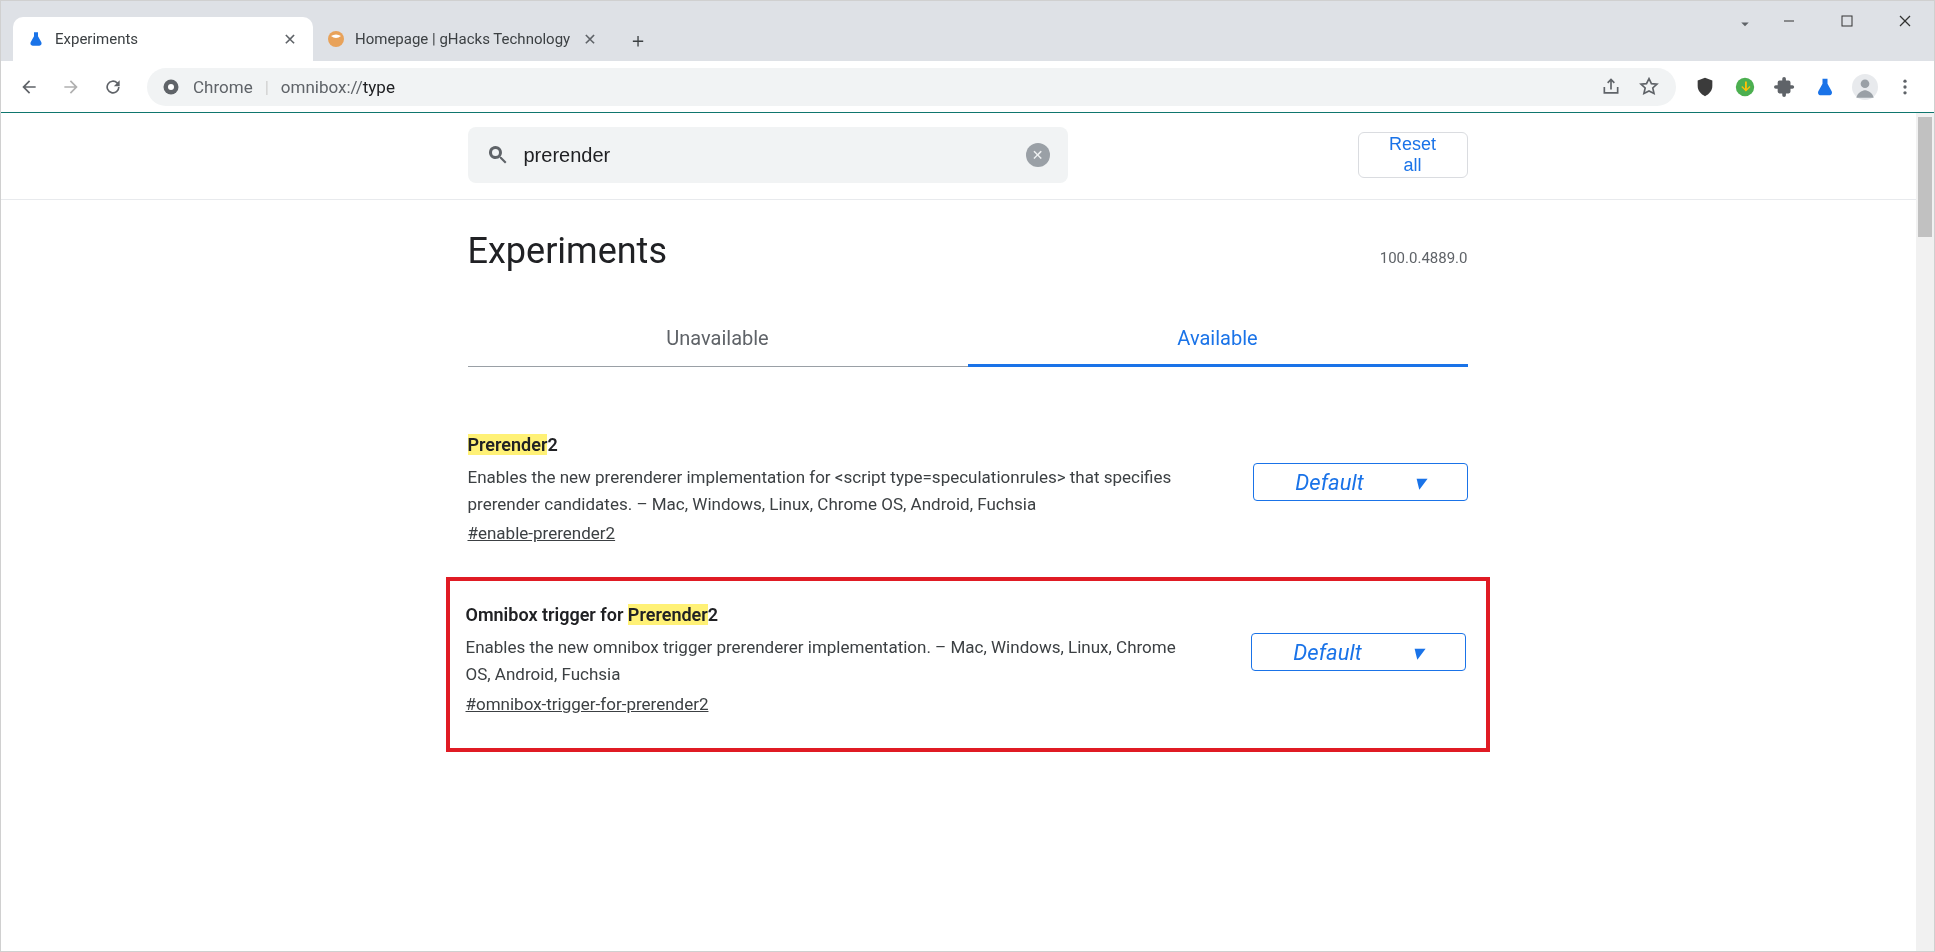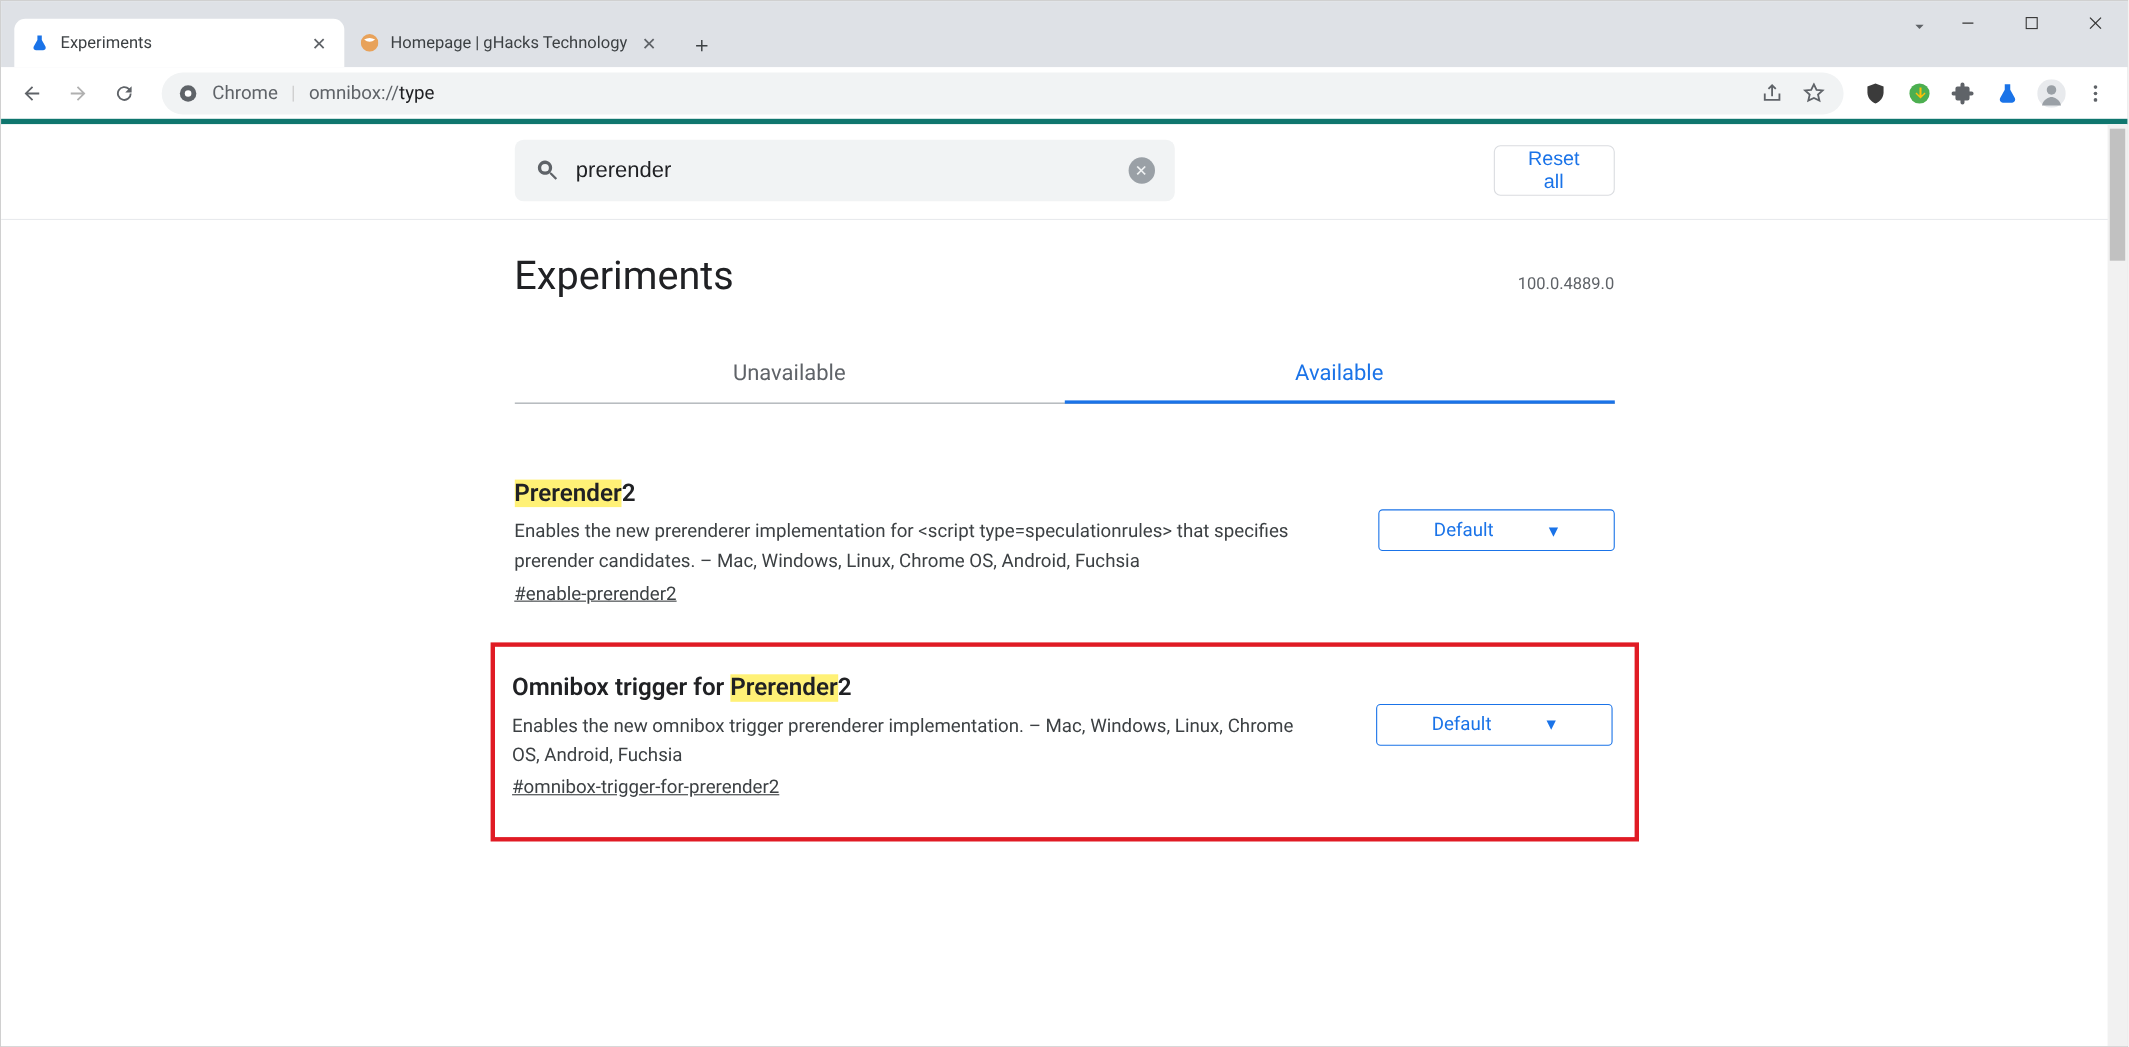--- a/index.html
+++ b/index.html
@@ -13,21 +13,21 @@
 .tab.active { background: #fff; }
 .tab .favicon { width: 18px; height: 18px; display:flex; align-items:center; justify-content:center; }
 .tab .title { flex: 1; white-space: nowrap; overflow: hidden; text-overflow: ellipsis; }
 .tab .close { width: 18px; height: 18px; display:flex; align-items:center; justify-content:center; color:#5f6368; cursor:pointer; font-size:16px; }
 .newtab { width: 34px; height: 34px; display:flex; align-items:center; justify-content:center; color:#3c4043; font-size:20px; margin-left:8px; margin-bottom:4px; cursor:pointer; border-radius:50%; }
 .win-controls { position: absolute; right: 0; top: 0; display: flex; height: 40px; }
 .win-btn { width: 58px; display:flex; align-items:center; justify-content:center; color:#333; cursor:pointer; }
 .tabsearch { position:absolute; right:180px; top:14px; color:#5f6368; cursor:pointer; }
 
 
-.toolbar { height: 52px; background: #fff; border-bottom: 5px solid #0f766e; display:flex; align-items:center; padding: 0 10px; gap: 6px; }
+.toolbar { height: 52px; background: #fff; border-bottom: 1px solid #0f766e; display:flex; align-items:center; padding: 0 10px; gap: 6px; }
 .nav-btn { width: 36px; height: 36px; display:flex; align-items:center; justify-content:center; color:#5f6368; border-radius:50%; cursor:pointer; }
 .nav-btn.disabled { color:#b0b0b0; }
 .omnibox { flex:1; height: 38px; background:#f1f3f4; border-radius:19px; display:flex; align-items:center; padding:0 14px; gap:12px; margin:0 10px; color:#5f6368; font-size:17px; }
 .omnibox .site-icon { width:20px; height:20px; display:flex; align-items:center; justify-content:center; }
 .omnibox .chrome-label { color:#5f6368; }
 .omnibox .divider { color:#cfcfcf; }
 .omnibox .url-prefix { color:#5f6368; }
 .omnibox .url-bold { color:#202124; font-weight:400; }
 .omnibox .spacer { flex:1; }
 .ext-icons { display:flex; align-items:center; gap:14px; padding-right:6px; }
@@ -54,24 +54,24 @@
 .version { font-size:15px; color:#5f6368; }
 
 .tabs-row { display:flex; border-bottom:1px solid #9aa0a6; }
 .page-tab { flex:1; text-align:center; padding:14px 0 16px; font-size:20px; color:#5f6368; cursor:pointer; position:relative; }
 .page-tab.active { color:#1a73e8; }
 .page-tab.active::after { content:""; position:absolute; left:0; right:0; bottom:-1px; height:3px; background:#1a73e8; }
 
 .flags { margin-top: 50px; }
 .flag { display:flex; gap:60px; padding: 14px 0 30px; position:relative; }
 .flag-text { flex:1; font-size:17px; color:#3c4043; line-height:1.6; }
-.flag-title { font-weight:600; color:#202124; margin-bottom:4px; font-size:22px; }
+.flag-title { font-weight:600; color:#202124; margin-bottom:4px; font-size:18px; }
 .flag-title .hl { background:#fff176; }
 .flag-anchor { text-decoration:underline; color:#3c4043; margin-top:2px; display:inline-block; }
-.flag-select { width:215px; height:38px; border:1px solid #1a73e8; background:#fff; color:#1a73e8; font-size:17px; border-radius:4px; display:flex; align-items:center; justify-content:center; gap:50px; cursor:pointer; margin-top:32px; }
+.flag-select { width:215px; height:38px; border:1px solid #1a73e8; background:#fff; color:#1a73e8; font-size:22px; border-radius:4px; display:flex; align-items:center; justify-content:center; gap:50px; cursor:pointer; margin-top:32px;font-style:italic; }
 .flag-select .chev { color:#1a73e8; }
 
 .flag.boxed { border:4px solid #e01b24; border-radius:0; padding: 20px 16px 30px; margin-left:-22px; margin-right:-22px; }
 .flag.boxed .flag-select { margin-right: 4px; }
 
 </style>
 </head>
 <body>
 
 <div class="window">

